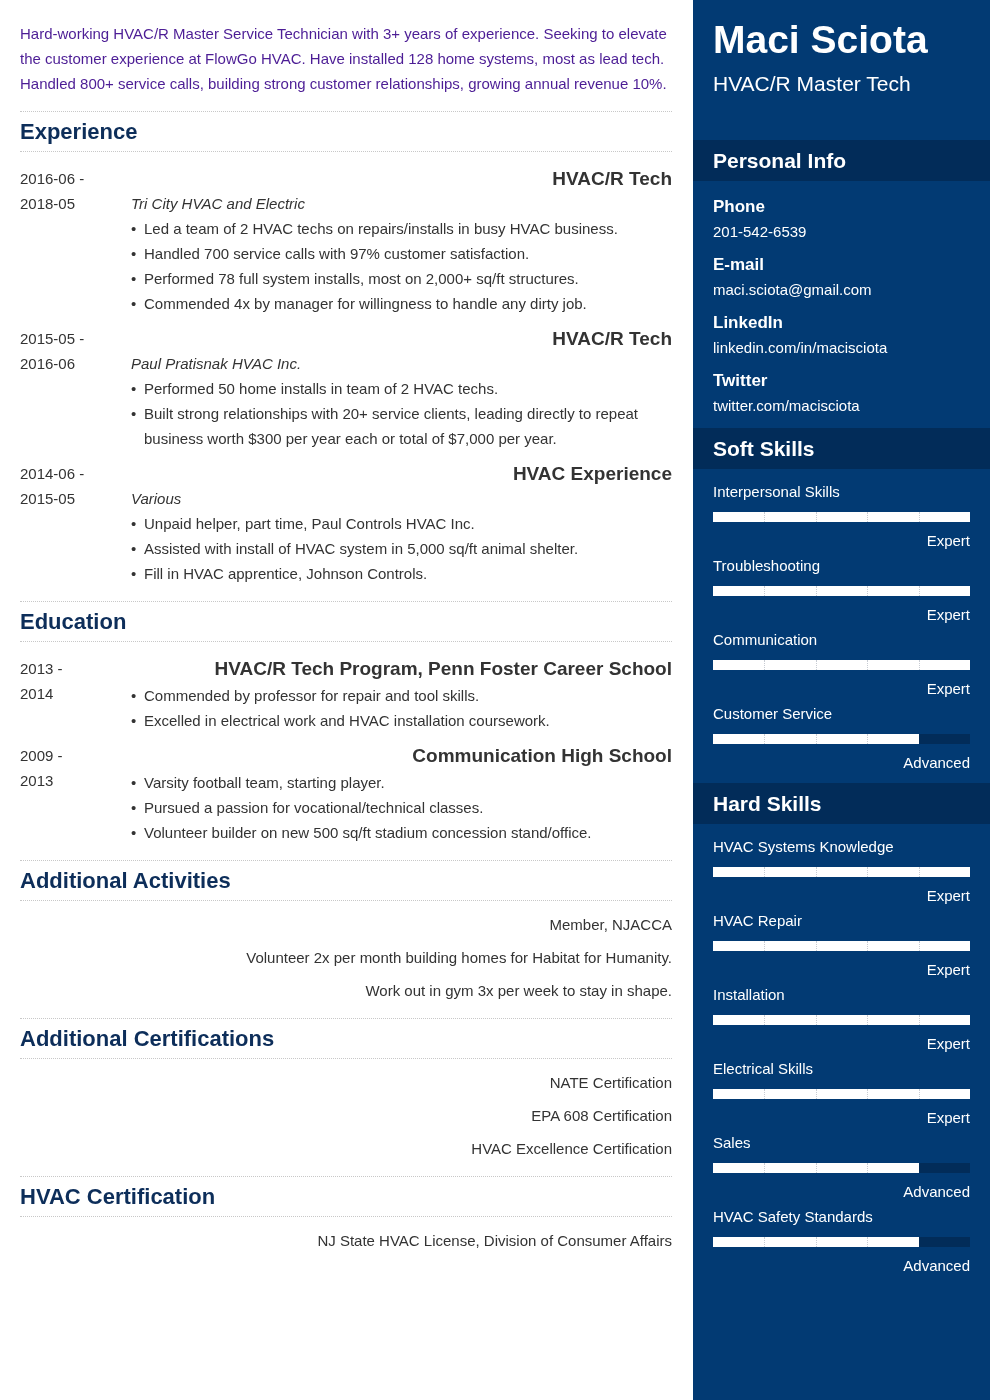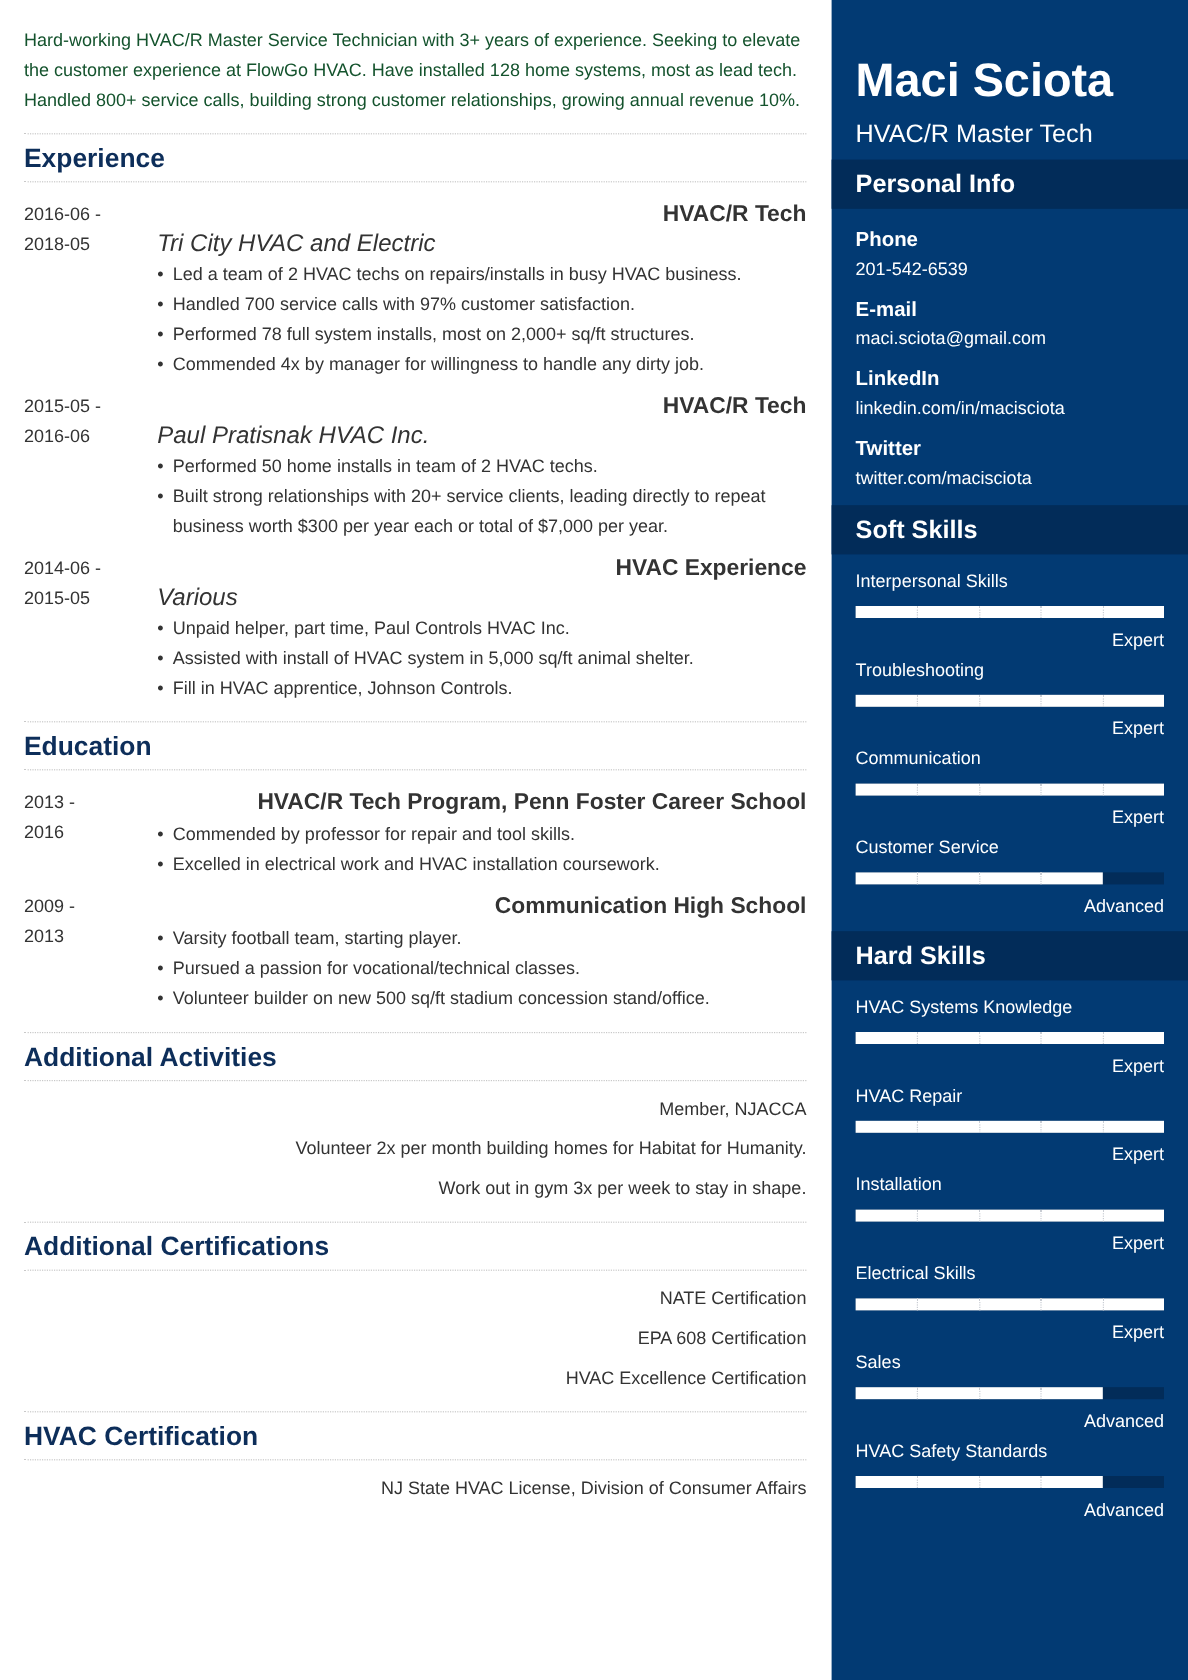--- a/index.html
+++ b/index.html
@@ -2,38 +2,38 @@
 <html><head>
   <meta charset="utf-8">
   <style>
     * { box-sizing: border-box; margin: 0; padding: 0; }
     html, body { width: 990px; height: 1400px; background: #ffffff; overflow: hidden; }
     body { font-family: "Liberation Sans", sans-serif; color: #333333; position: relative; }
 
     .main { position: absolute; left: 20px; top: 0; width: 652px; }
     .sidebar { position: absolute; left: 693px; top: 0; width: 297px; height: 1400px; background: #023a73; color: #ffffff; }
 
-    .summary { font-size: 15px; line-height: 25px; padding-top: 21px; padding-bottom: 15px; color: #14532d; }
+    .summary { font-size: 15px; line-height: 25px; padding-top: 21px; padding-bottom: 15px; color: #4c1d95; }
     .rule { border-top: 1px dotted #c8c8c8; height: 0; }
 
     .section-title { font-size: 22px; font-weight: bold; color: #0d2e5a; line-height: 38px; padding: 1px 0 0 0; }
 
     .entry { display: flex; margin-top: 0; }
     .entry .dates { width: 111px; font-size: 15px; line-height: 25px; color: #333; }
     .entry .body { flex: 1; }
     .entry .role { font-size: 19px; font-weight: bold; color: #333; line-height: 25px; text-align: right; }
-    .entry .org { font-size: 20px; font-style: italic; line-height: 25px; }
+    .entry .org { font-size: 15px; font-style: italic; line-height: 25px; }
     ul.bullets { list-style: none; }
     ul.bullets li { font-size: 15px; line-height: 25px; position: relative; padding-left: 13px; }
     ul.bullets li::before { content: "\2022"; position: absolute; left: 0; top: 0; }
 
     .plain-list { padding-left: 111px; text-align: right; }
     .plain-list div { font-size: 15px; line-height: 33px; }
 
-    .sb-header { padding: 17px 20px 16px 20px; height: 105px; margin-top: 28px; }
+    .sb-header { padding: 17px 20px 16px 20px; height: 140px; }
     .sb-name { font-size: 39px; font-weight: bold; line-height: 46px; }
     .sb-title { font-size: 21px; line-height: 30px; margin-top: 6px; }
     .sb-sec { background: #022c59; height: 41px; padding-left: 20px; font-size: 21px; font-weight: bold; line-height: 41px; }
     .sb-body { padding: 13px 20px 6px 20px; }
     .info-label { font-size: 17px; font-weight: bold; line-height: 25px; }
     .info-value { font-size: 15px; line-height: 25px; margin-bottom: 8px; }
 
     .skill { margin-bottom: 3px; }
     .skill-name { font-size: 15px; line-height: 22px; }
     .bar { position: relative; height: 10px; background: #022c59; margin-top: 9px; width: 257px; }
@@ -102,21 +102,21 @@
   </div>
 
   <div class="rule"></div>
   <h2 class="section-title">Education</h2>
   <div class="rule" style="margin-bottom:14px;"></div>
 
   <div>
     <div class="entry" style="margin-bottom:10px;">
       <div class="dates">
         <div>2013 -</div>
-        <div>2016</div>
+        <div>2014</div>
       </div>
       <div class="body">
         <div class="role">HVAC/R Tech Program, Penn Foster Career School</div>
         <ul class="bullets" style="margin-top:2px;">
           <li>Commended by professor for repair and tool skills.</li>
           <li>Excelled in electrical work and HVAC installation coursework.</li>
         </ul>
       </div>
     </div>
 

